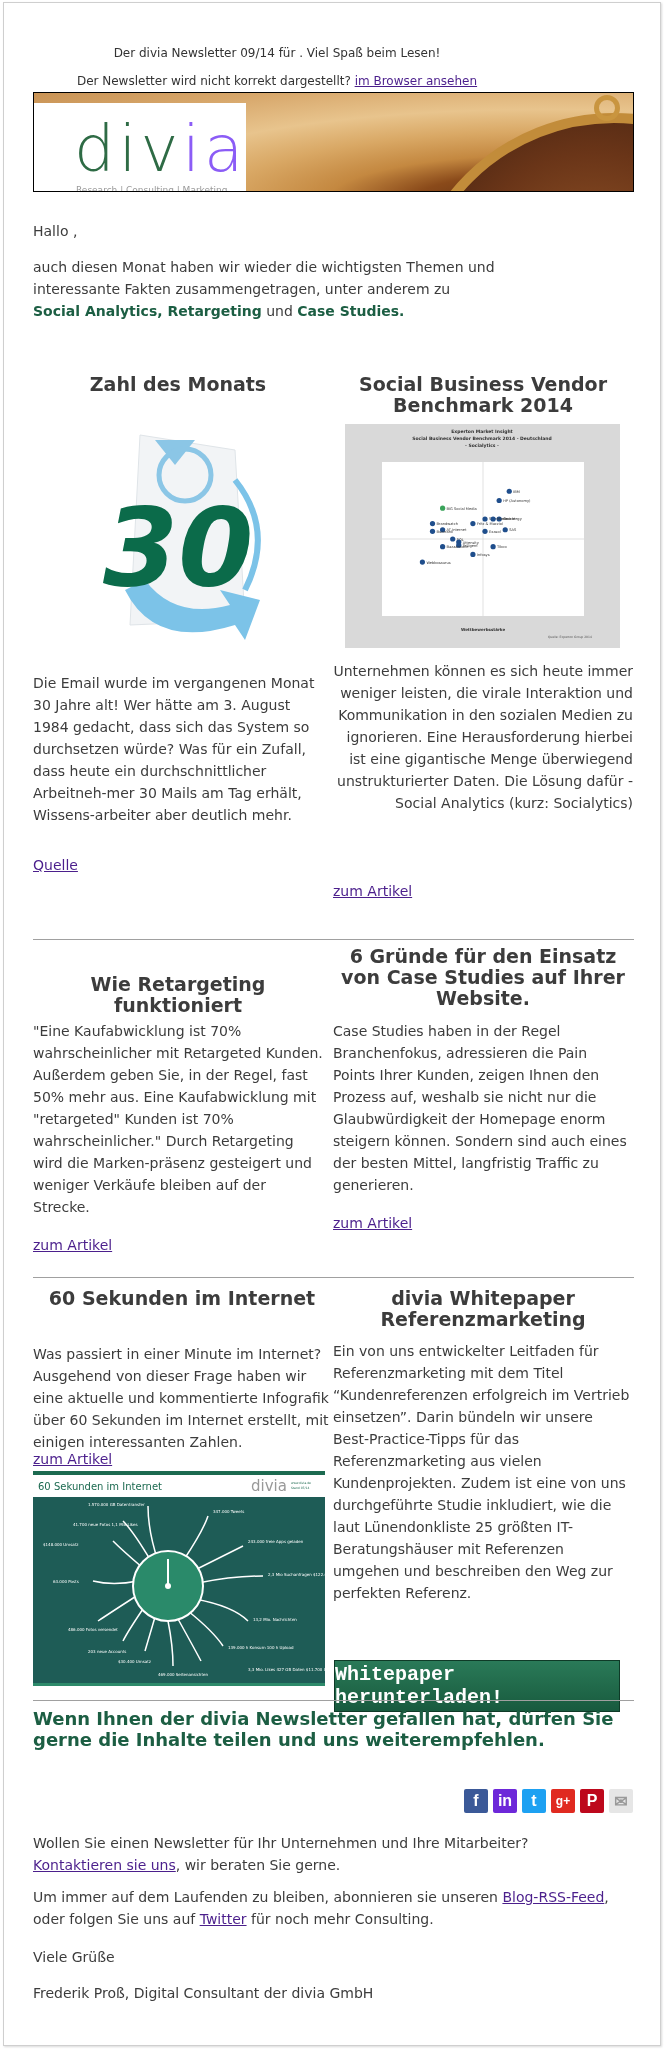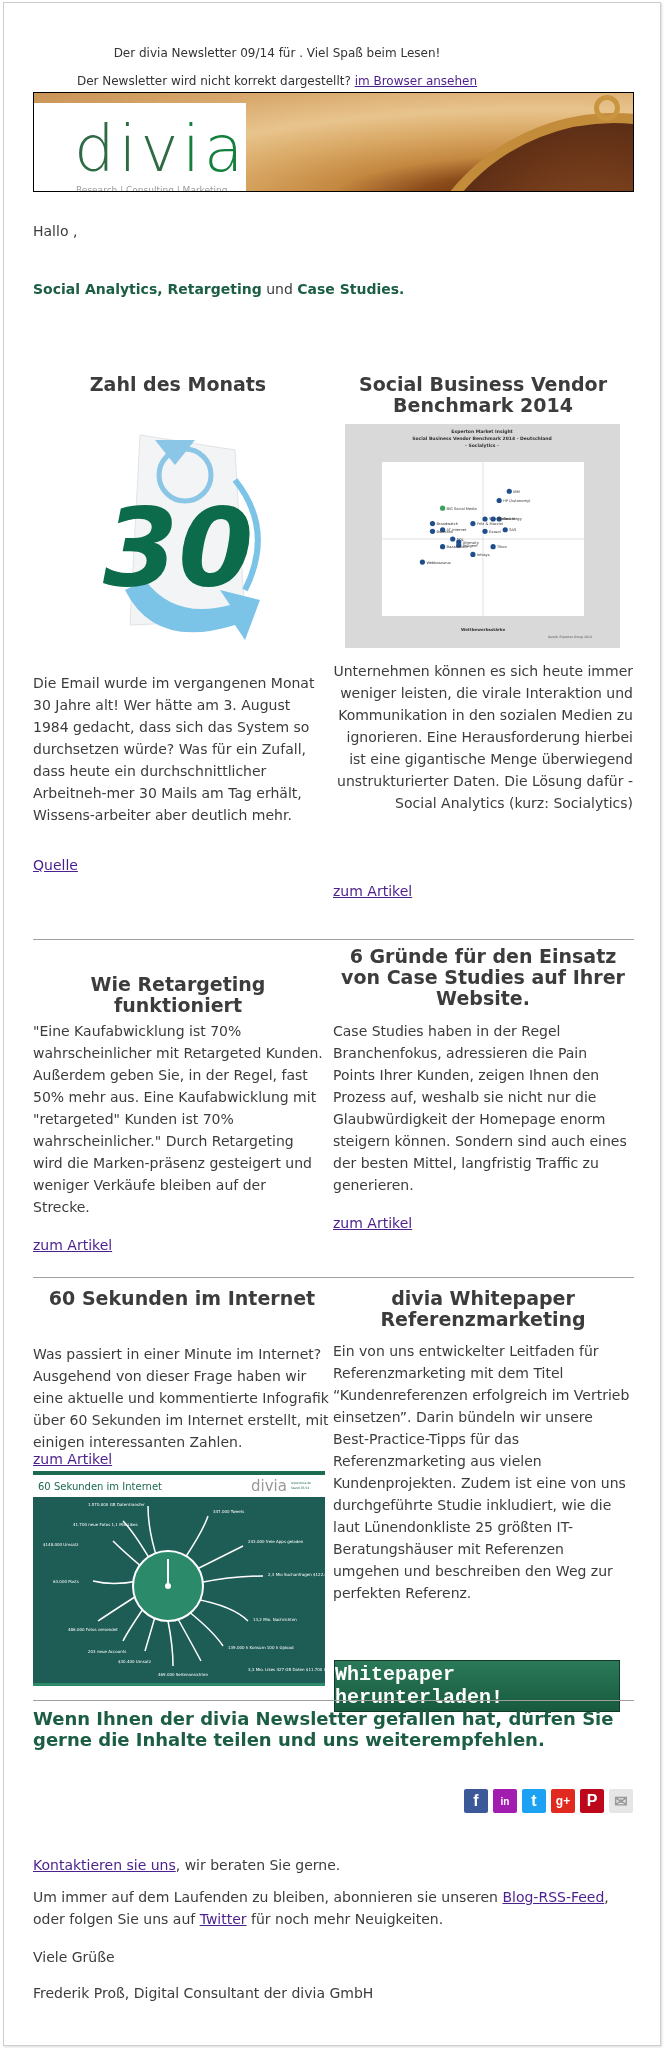--- a/index.html
+++ b/index.html
@@ -7,21 +7,21 @@
   .frame { position: absolute; left: 3px; top: 2px; width: 658px; height: 2044px; border: 1px solid #cfcfcf; box-sizing: border-box; background: #fff; box-shadow: 1px 1px 2px rgba(0,0,0,0.15); }
   a.lnk { color: #4b1f8c; text-decoration: underline; cursor: pointer; }
   .top-line { position: absolute; left: 0; width: 554px; text-align: center; font-size: 12px; color: #333; }
   .banner { position: absolute; left: 33px; top: 92px; width: 601px; height: 100px; border: 1px solid #000; box-sizing: border-box; overflow: hidden;
     background: radial-gradient(ellipse at 85% 110%, #5a2a10 0%, #8a4a1a 18%, #c48840 30%, #d9a865 45%, #e8c48d 60%, #d7a76b 80%, #c99355 100%); }
   .banner .ring { position: absolute; left: 370px; top: 20px; width: 420px; height: 420px; border-radius: 50%; border: 10px solid #c28c3a; box-sizing: border-box;
     background: radial-gradient(circle at 45% 40%, #9a5a2a 0%, #6a3518 40%, #3e1f10 70%); }
   .banner .knob { position: absolute; left: 560px; top: 2px; width: 26px; height: 26px; border-radius: 50%; border: 5px solid #c9953f; box-sizing: border-box; }
   .logo-box { position: absolute; left: 0; top: 10px; width: 212px; height: 112px; background: #fff; }
   .logo-word { position: absolute; left: 40px; top: 14px; font-family: "DejaVu Sans", sans-serif; font-weight: 200; font-size: 64px; letter-spacing: 4px; line-height: 64px; }
-  .logo-word .g { color: #2e6b45; } .logo-word .gr { color: #15803d; }
+  .logo-word .g { color: #2e6b45; } .logo-word .gr { color: #8b5cf6; }
   .logo-sub { position: absolute; left: 42px; top: 82px; font-size: 9px; color: #9a9a9a; }
   .p { position: absolute; font-size: 14px; line-height: 22px; color: #3c3c3c; }
   .strong-green { color: #1c5e43; font-weight: bold; }
   .h2 { position: absolute; font-weight: bold; font-size: 19px; line-height: 21px; text-align: center; color: #3c3c3c; }
   .col-l { left: 33px; width: 290px; }
   .col-r { left: 333px; width: 300px; }
   .hr { position: absolute; left: 33px; width: 601px; height: 2px; background: #a0a0a0; }
   .btn-wp { position: absolute; left: 334px; top: 1660px; width: 286px; height: 52px; border-radius: 0; background: linear-gradient(#2a7a58, #185a3e); border: 1px solid #0e3a27; color: #fff; font-weight: bold; font-size: 20px; display: flex; align-items: center; justify-content: center; box-sizing: border-box; cursor: pointer; font-family: Liberation Mono, monospace; }
   .share { position: absolute; top: 1789px; width: 24px; height: 24px; border-radius: 2px; display: flex; align-items: center; justify-content: center; color: #fff; font-weight: bold; font-family: "Liberation Sans", sans-serif; cursor: pointer; }
   .closing { position: absolute; left: 33px; width: 601px; font-weight: bold; font-size: 18px; line-height: 21px; color: #1c5e43; }
@@ -41,21 +41,21 @@
   <div class="ring"></div>
   <div class="knob"></div>
   <div class="logo-box">
     <div class="logo-word"><span class="g">div</span><span class="gr">ia</span></div>
     <div class="logo-sub">Research | Consulting | Marketing</div>
   </div>
 </div>
 
 <div class="p" style="left:33px;top:220px;">Hallo  ,</div>
 <div class="p" style="left:33px;top:256px;width:520px;">
-  <br>
+  <span>auch diesen Monat haben wir wieder die wichtigsten Themen und interessante Fakten zusammengetragen, unter anderem zu</span><br>
   <span class="strong-green">Social Analytics, Retargeting</span><span> und </span><span class="strong-green">Case Studies.</span>
 </div>
 
 <div class="h2 col-l" style="top:374px;">Zahl des Monats</div>
 <div style="position:absolute;left:85px;top:420px;width:200px;height:225px;">
   <svg width="200" height="225" viewBox="0 0 200 225">
     <polygon points="55,15 150,30 160,200 45,205" fill="#f2f4f6" stroke="#dfe4e8"></polygon>
     <path d="M40,170 Q70,230 150,205 L160,220 L175,180 L135,170 L145,185 Q90,200 60,160 Z" fill="#7cc3e8"></path>
     <path d="M150,60 Q190,110 160,170" stroke="#7cc3e8" stroke-width="6" fill="none"></path>
     <polygon points="70,20 90,45 110,20" fill="#8bc6e6"></polygon>
@@ -187,28 +187,28 @@
 
 <div class="h2 col-r" style="top:1288px;">divia Whitepaper Referenzmarketing</div>
 <div class="p col-r" style="top:1340px;">Ein von uns entwickelter Leitfaden für Referenzmarketing mit dem Titel “Kundenreferenzen erfolgreich im Vertrieb einsetzen”. Darin bündeln wir unsere Best-Practice-Tipps für das Referenzmarketing aus vielen Kundenprojekten. Zudem ist eine von uns durchgeführte Studie inkludiert, wie die laut Lünendonkliste 25 größten IT-Beratungshäuser mit Referenzen umgehen und beschreiben den Weg zur perfekten Referenz.</div>
 <div class="btn-wp">Whitepaper herunterladen!</div>
 
 <div class="hr" style="top:1700px;height:1px;"></div>
 
 <div class="closing" style="top:1708px;">Wenn Ihnen der divia Newsletter gefallen hat, dürfen Sie gerne die Inhalte teilen und uns weiterempfehlen.</div>
 <div id="share-row">
     <div class="share" style="left: 464px; background: rgb(59, 89, 152); color: rgb(255, 255, 255); font-size: 16px;">f</div>
-    <div class="share" style="left: 493px; background: #a21caf; color: rgb(255, 255, 255); font-size: 10px; text-align: right;">in</div>
+    <div class="share" style="left: 493px; background: #6d28d9; color: rgb(255, 255, 255); font-size: 16px; text-align: right;">in</div>
     <div class="share" style="left: 522px; background: rgb(29, 161, 242); color: rgb(255, 255, 255); font-size: 16px;">t</div>
     <div class="share" style="left: 551px; background: rgb(224, 42, 32); color: rgb(255, 255, 255); font-size: 12px;">g+</div>
     <div class="share" style="left: 580px; background: rgb(189, 8, 28); color: rgb(255, 255, 255); font-size: 16px;">P</div>
     <div class="share" style="left: 609px; background: rgb(230, 230, 230); color: rgb(153, 153, 153); font-size: 16px;">✉</div>
   </div>
 
 <div class="p" style="left:33px;top:1832px;width:601px;">
-  <br>
+  <span>Wollen Sie einen Newsletter für Ihr Unternehmen und Ihre Mitarbeiter?</span><br>
   <a class="lnk">Kontaktieren sie uns</a><span>, wir beraten Sie gerne.</span>
 </div>
 <div class="p" style="left:33px;top:1886px;width:601px;">
-  <span>Um immer auf dem Laufenden zu bleiben, abonnieren sie unseren </span><a class="lnk">Blog-RSS-Feed</a><span>, oder folgen Sie uns auf </span><a class="lnk">Twitter</a><span> für noch mehr Neuigkeiten.</span>
+  <span>Um immer auf dem Laufenden zu bleiben, abonnieren sie unseren </span><a class="lnk">Blog-RSS-Feed</a><span>, oder folgen Sie uns auf </span><a class="lnk">Twitter</a><span> für noch mehr Consulting.</span>
 </div>
 <div class="p" style="left:33px;top:1946px;">Viele Grüße</div>
 <div class="p" style="left:33px;top:1982px;">Frederik Proß, Digital Consultant der divia GmbH</div>
 
 </body></html>

